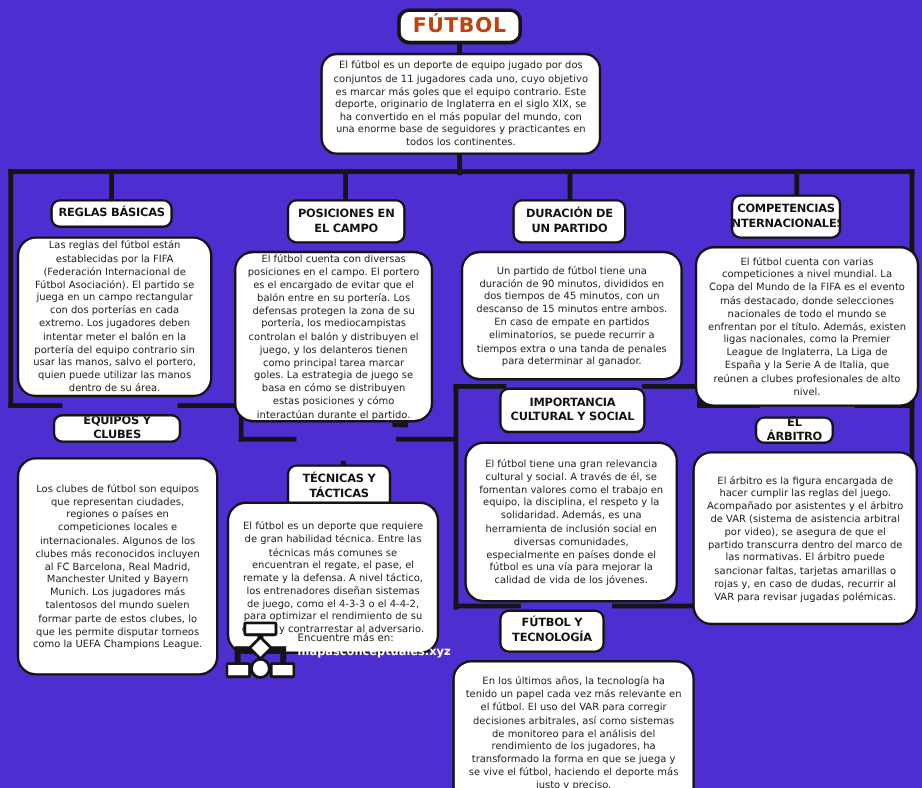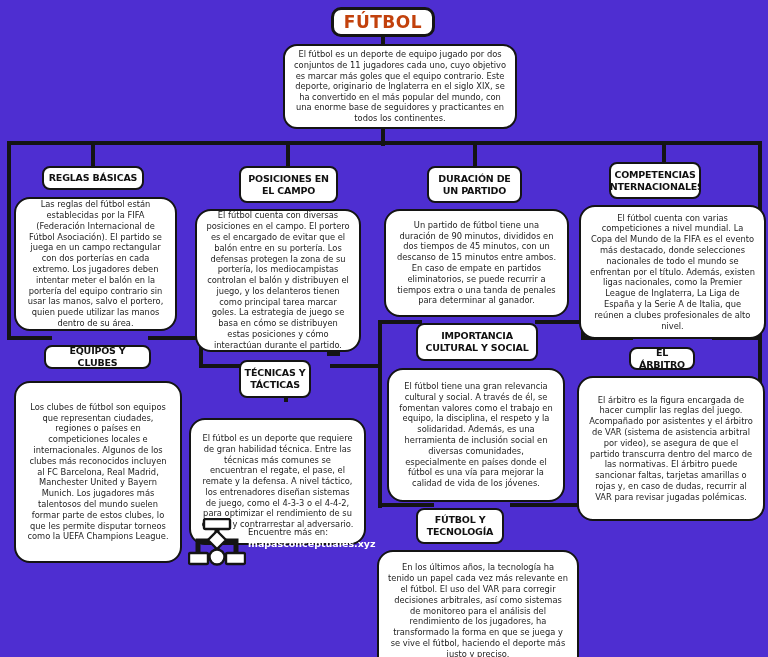--- a/index.html
+++ b/index.html
@@ -17,21 +17,21 @@
   .hdr{border-radius:8px;font-weight:bold;font-size:9.5px;line-height:1.25;letter-spacing:-0.2px;padding:1px 3px;color:#111;}
   .bdy{border-radius:16px;font-size:8.3px;line-height:1.3;padding:17px 9px;}
   .title-box{
     position:absolute;z-index:2;background:#ffffff;border:3px solid #141414;border-radius:10px;
     box-sizing:border-box;display:flex;align-items:center;justify-content:center;
     font-size:17px;font-weight:bold;letter-spacing:0.5px;color:#c2410c;
   }
   .intro-box{
     position:absolute;z-index:2;background:#ffffff;border:2.5px solid #141414;border-radius:14px;
     box-sizing:border-box;display:flex;align-items:center;justify-content:center;
-    text-align:center;font-size:8.3px;line-height:1.28;padding:4px 9px;color:#1d1d1d;overflow:hidden;margin-left:16px;
+    text-align:center;font-size:8.3px;line-height:1.28;padding:4px 9px;color:#1d1d1d;overflow:hidden;
   }
   .footer{
     position:absolute;z-index:2;left:248px;top:527px;width:112px;text-align:left;line-height:1.35;
   }
   .footer .find{font-size:8.5px;color:#1b1b1b;}
   .footer .site{font-size:9.5px;font-weight:bold;color:#ffffff;}
   .logo{position:absolute;z-index:2;left:188px;top:518px;}
 </style>
 </head>
 <body>
@@ -82,21 +82,21 @@
 
 <div class="node hdr" style="left:427px;top:146px;width:95px;height:37px">DURACIÓN DE UN PARTIDO</div>
 <div class="node bdy" style="left:384px;top:189px;width:185px;height:108px">Un partido de fútbol tiene una duración de 90 minutos, divididos en dos tiempos de 45 minutos, con un descanso de 15 minutos entre ambos. En caso de empate en partidos eliminatorios, se puede recurrir a tiempos extra o una tanda de penales para determinar al ganador.</div>
 
 <div class="node hdr" style="left:609px;top:142px;width:92px;height:37px">COMPETENCIAS INTERNACIONALES</div>
 <div class="node bdy" style="left:579px;top:185px;width:187px;height:134px">El fútbol cuenta con varias competiciones a nivel mundial. La Copa del Mundo de la FIFA es el evento más destacado, donde selecciones nacionales de todo el mundo se enfrentan por el título. Además, existen ligas nacionales, como la Premier League de Inglaterra, La Liga de España y la Serie A de Italia, que reúnen a clubes profesionales de alto nivel.</div>
 
 <div class="node hdr" style="left:44px;top:325px;width:107px;height:24px">EQUIPOS Y CLUBES</div>
 <div class="node bdy" style="left:14px;top:361px;width:168px;height:182px">Los clubes de fútbol son equipos que representan ciudades, regiones o países en competiciones locales e internacionales. Algunos de los clubes más reconocidos incluyen al FC Barcelona, Real Madrid, Manchester United y Bayern Munich. Los jugadores más talentosos del mundo suelen formar parte de estos clubes, lo que les permite disputar torneos como la UEFA Champions League.</div>
 
-<div class="node hdr" style="left:239px;top:340px;width:72px;height:38px">TÉCNICAS Y TÁCTICAS</div>
+<div class="node hdr" style="left:239px;top:367px;width:87px;height:38px">TÉCNICAS Y TÁCTICAS</div>
 <div class="node bdy" style="left:189px;top:398px;width:177px;height:127px">El fútbol es un deporte que requiere de gran habilidad técnica. Entre las técnicas más comunes se encuentran el regate, el pase, el remate y la defensa. A nivel táctico, los entrenadores diseñan sistemas de juego, como el 4-3-3 o el 4-4-2, para optimizar el rendimiento de su equipo y contrarrestar al adversario.</div>
 
 <div class="node hdr" style="left:416px;top:303px;width:122px;height:38px">IMPORTANCIA CULTURAL Y SOCIAL</div>
 <div class="node bdy" style="left:387px;top:348px;width:178px;height:134px">El fútbol tiene una gran relevancia cultural y social. A través de él, se fomentan valores como el trabajo en equipo, la disciplina, el respeto y la solidaridad. Además, es una herramienta de inclusión social en diversas comunidades, especialmente en países donde el fútbol es una vía para mejorar la calidad de vida de los jóvenes.</div>
 
 <div class="node hdr" style="left:629px;top:327px;width:66px;height:23px">EL ÁRBITRO</div>
 <div class="node bdy" style="left:577px;top:356px;width:188px;height:145px">El árbitro es la figura encargada de hacer cumplir las reglas del juego. Acompañado por asistentes y el árbitro de VAR (sistema de asistencia arbitral por video), se asegura de que el partido transcurra dentro del marco de las normativas. El árbitro puede sancionar faltas, tarjetas amarillas o rojas y, en caso de dudas, recurrir al VAR para revisar jugadas polémicas.</div>
 
 <div class="node hdr" style="left:416px;top:488px;width:88px;height:36px">FÚTBOL Y TECNOLOGÍA</div>
 <div class="node bdy" style="left:377px;top:530px;width:202px;height:122px">En los últimos años, la tecnología ha tenido un papel cada vez más relevante en el fútbol. El uso del VAR para corregir decisiones arbitrales, así como sistemas de monitoreo para el análisis del rendimiento de los jugadores, ha transformado la forma en que se juega y se vive el fútbol, haciendo el deporte más justo y preciso.</div>

